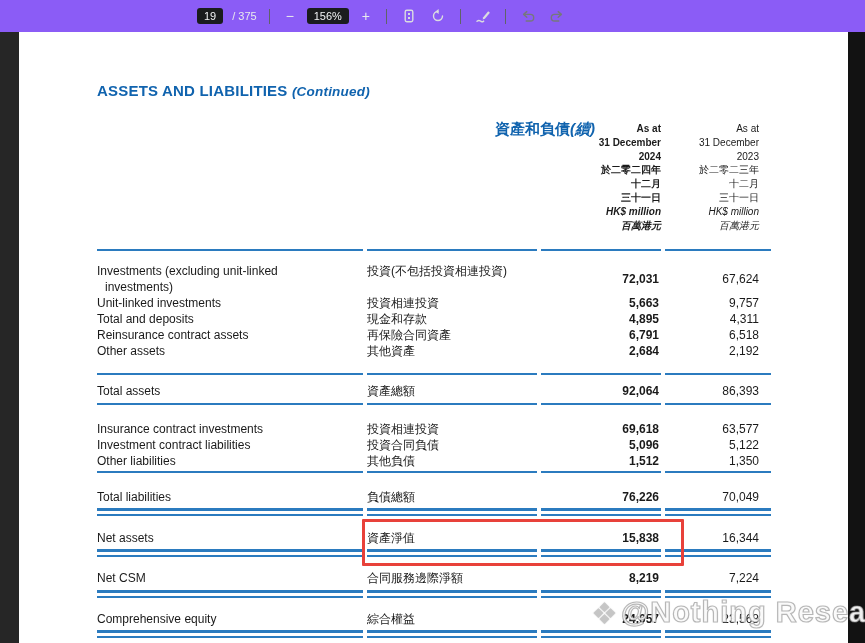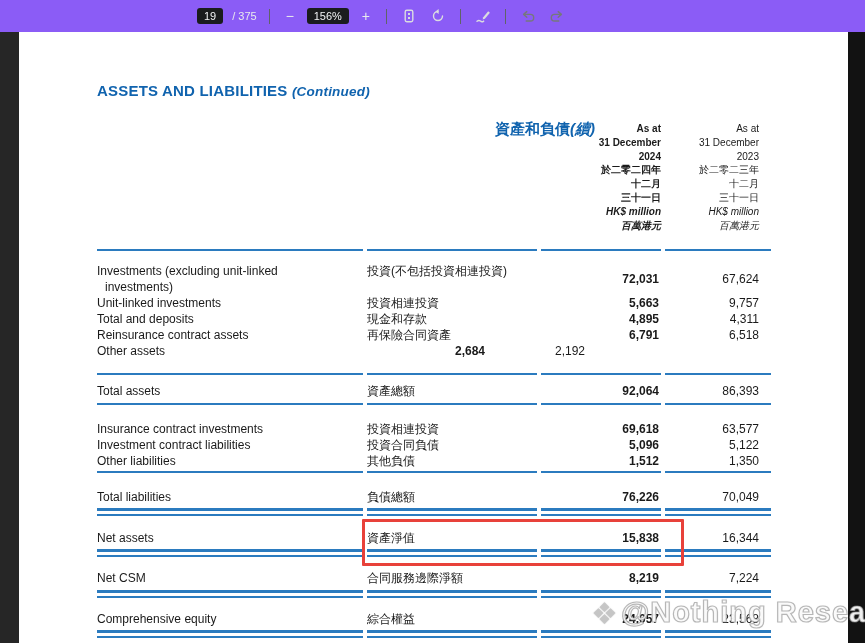--- a/index.html
+++ b/index.html
@@ -191,20 +191,21 @@
       <div class="c4">4,311</div>
     </div>
     <div class="trow">
       <div class="c1">Reinsurance contract assets</div>
       <div class="c2">再保險合同資產</div>
       <div class="c3">6,791</div>
       <div class="c4">6,518</div>
     </div>
     <div class="trow">
       <div class="c1">Other assets</div>
+      <div class="c2">其他資產</div>
       <div class="c3">2,684</div>
       <div class="c4">2,192</div>
     </div>
 
     <div class="rule mt14">
       <span class="s1"></span>
         <span class="s2"></span>
         <span class="s3"></span>
         <span class="s4"></span>
     </div>

